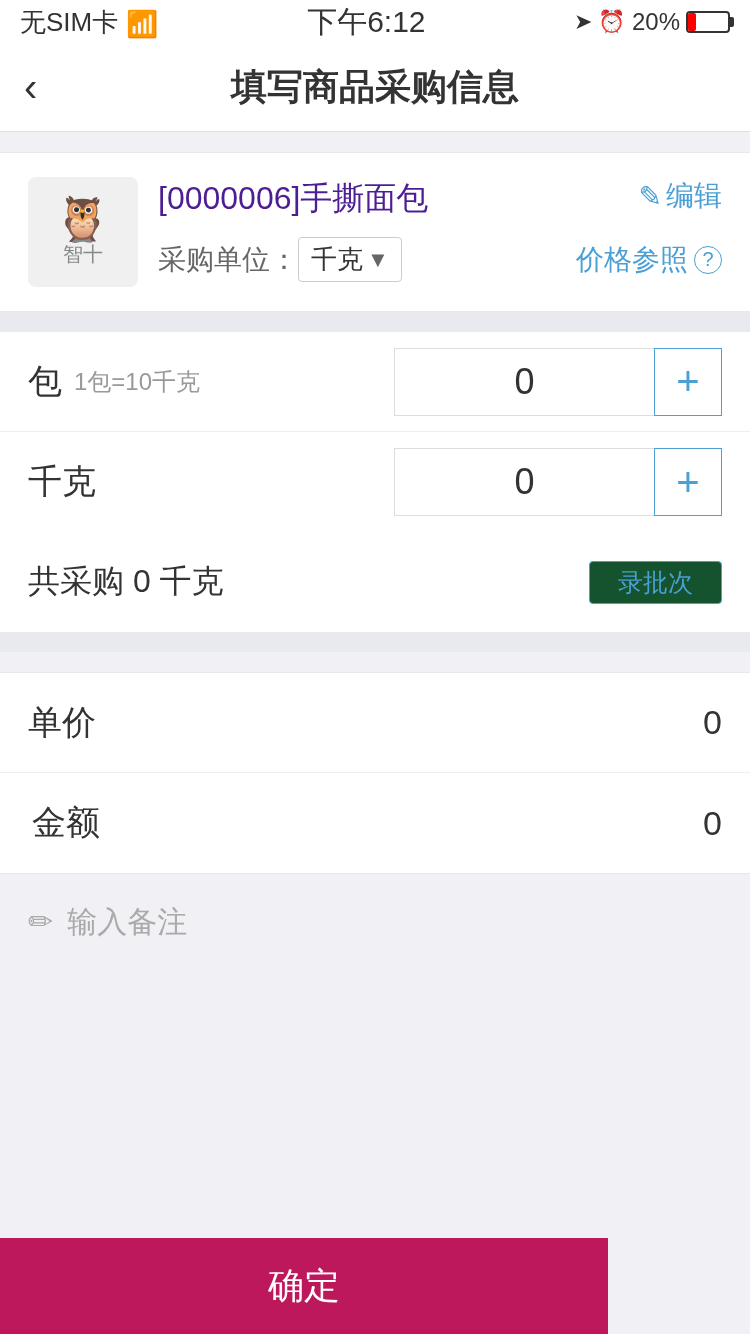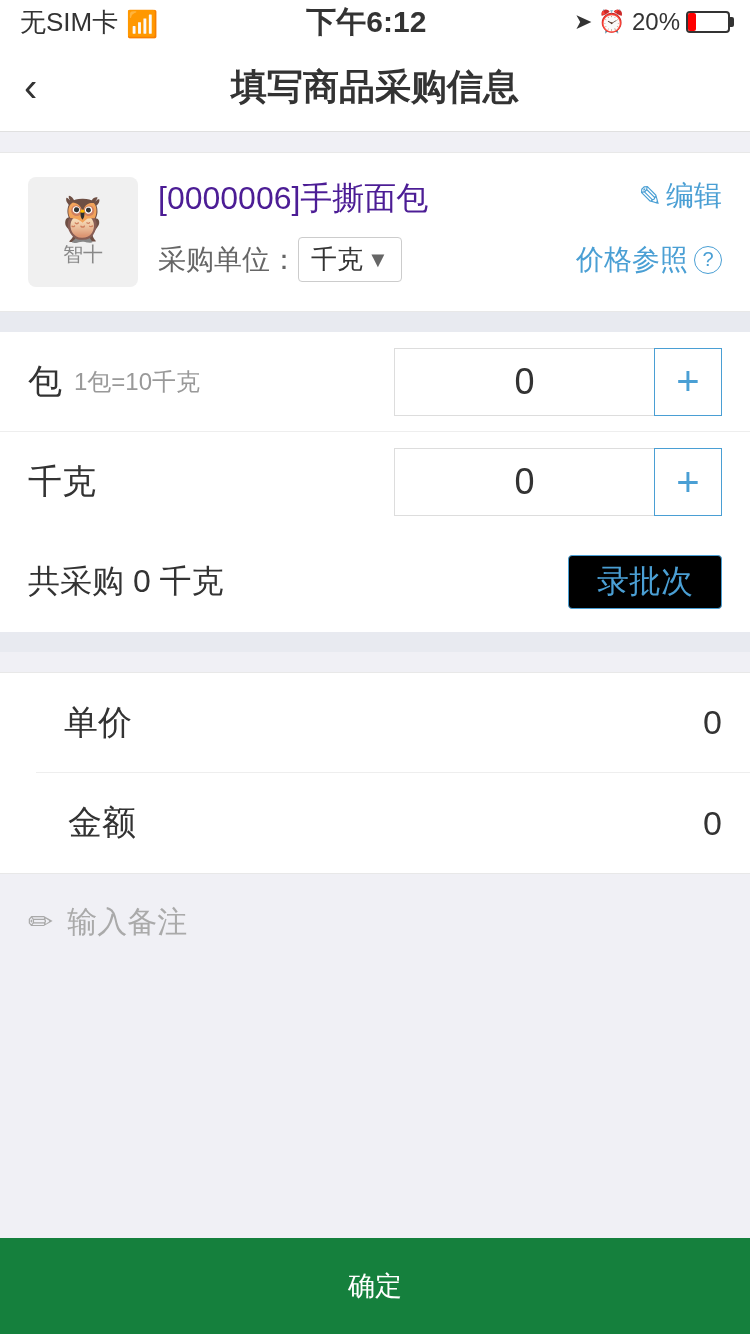--- a/index.html
+++ b/index.html
@@ -19,21 +19,21 @@
       height: 44px;
       background: #fff;
       display: flex;
       align-items: center;
       justify-content: space-between;
       padding: 0 20px;
       font-size: 28px;
       color: #333;
     }
     .status-left { display: flex; align-items: flex-end; gap: 8px; font-size: 26px; }
-    .status-center { font-size: 30px; font-weight: 700; }
+    .status-center { font-size: 30px; font-weight: 400; }
     .status-right { display: flex; align-items: center; gap: 6px; font-size: 24px; }
     .battery-icon {
       display: inline-flex; align-items: center;
     }
     .battery-body {
       width: 44px; height: 22px; border: 2px solid #333; border-radius: 4px;
       position: relative; display: inline-flex; align-items: center;
     }
     .battery-body::after {
       content: '';
@@ -221,44 +221,43 @@
       padding: 0 28px;
       height: 100px;
     }
     .total-text {
       font-size: 32px;
       color: #333;
     }
     .batch-btn {
       border: 1.5px solid #4a9fd4;
       color: #4a9fd4;
-      background: #000000;
+      background: #14532d;
       border-radius: 4px;
       padding: 4px 28px;
-      font-size: 32px;
+      font-size: 25px;
       cursor: pointer;
     }
 
     
     .price-section {
       background: #fff;
       margin-top: 20px;
       border-top: 1px solid #e8e8e8;
       border-bottom: 1px solid #e8e8e8;
     }
     .price-row {
       display: flex;
       align-items: center;
       justify-content: space-between;
       padding: 0 28px;
       height: 100px;
       border-bottom: 1px solid #eee;
       font-size: 34px;
       color: #333;
-      margin-left: 36px;
     }
     .price-row:last-child {
       border-bottom: none;
       padding-left: 32px;
     }
     .price-value {
       font-size: 34px;
       color: #333;
     }
 
@@ -285,25 +284,25 @@
       background: #f0f0f5;
       flex: 1;
       min-height: 300px;
     }
 
     
     .confirm-btn {
       position: fixed;
       bottom: 0;
       left: 0;
-      width: 750px;
+      width: 608px;
       height: 96px;
-      background: #15803d;
+      background: #be185d;
       color: #fff;
-      font-size: 27px;
+      font-size: 36px;
       font-weight: 500;
       border: none;
       cursor: pointer;
       display: flex;
       align-items: center;
       justify-content: center;
     }
 
     .wifi-icon { font-size: 26px; }
     .chevron-down { font-size: 22px; color: #666; }

